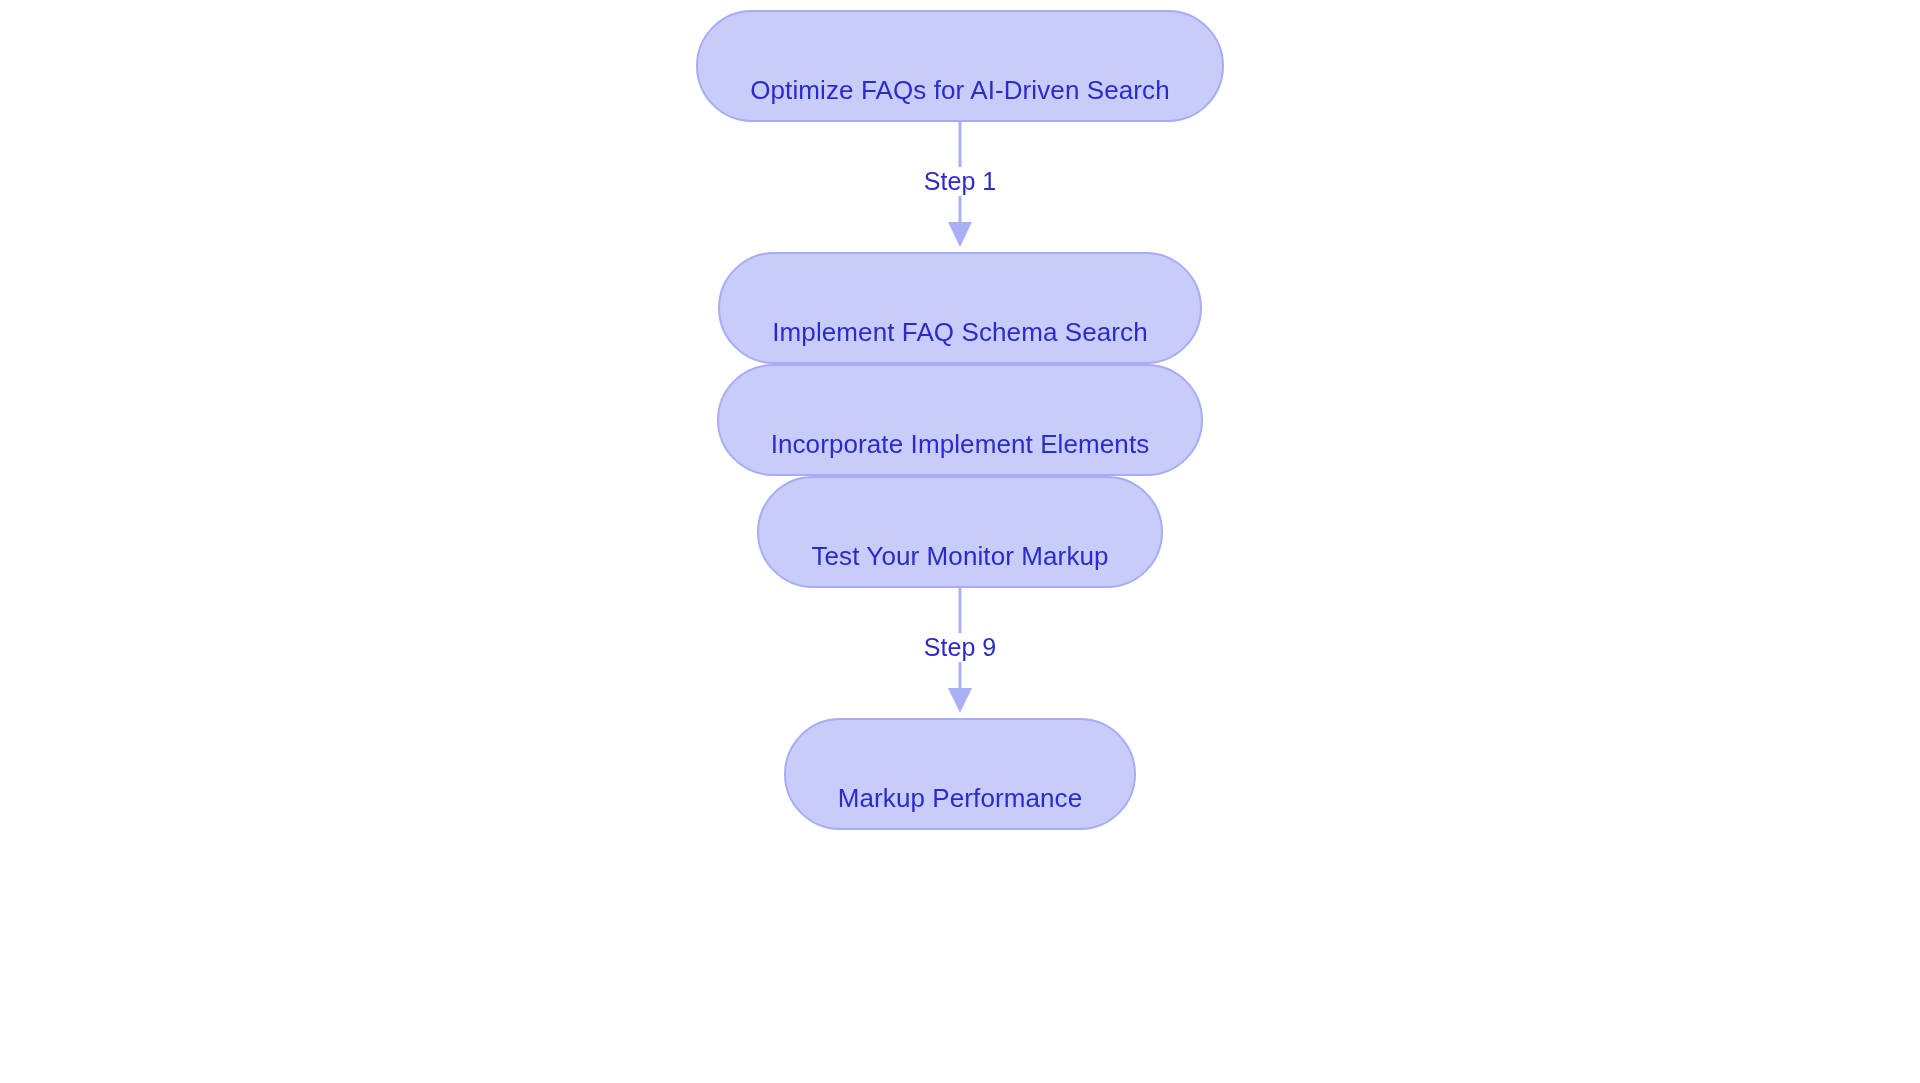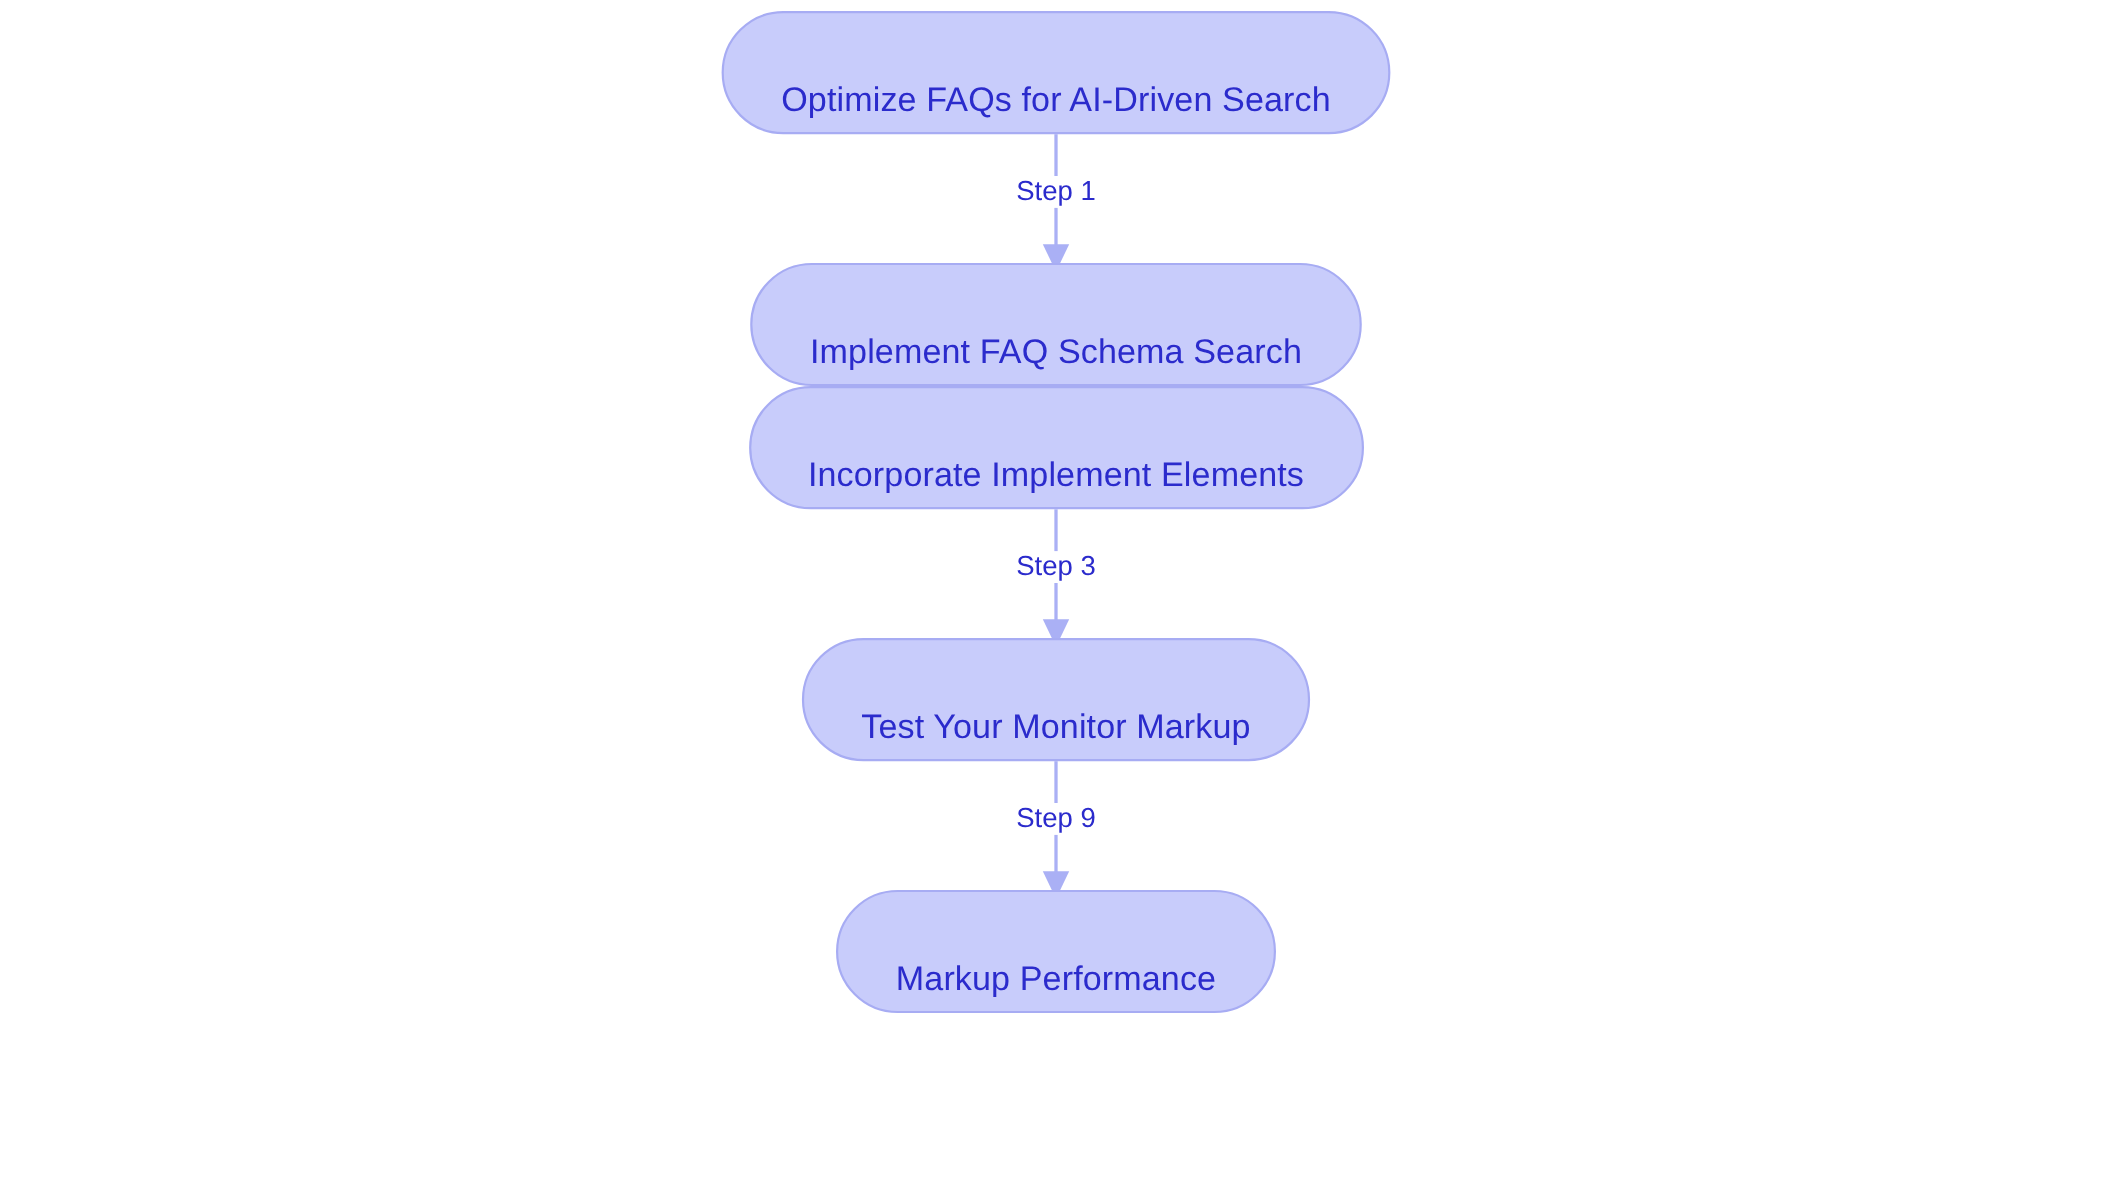--- a/index.html
+++ b/index.html
@@ -41,33 +41,33 @@
     border-radius: 56px;
     display: flex;
     align-items: center;
     justify-content: center;
     padding: 0 52px;
     position: relative;
     z-index: 2;
   }
   .node-label {
     color: #2b2bcc;
-    font-size: 31px;
+    font-size: 26px;
     font-weight: 400;
     letter-spacing: 0.1px;
     white-space: nowrap;
     line-height: 1;
     margin-top: 48px;
   }
 
   
   .connector {
     position: relative;
     width: 260px;
-    height: 117px;
+    height: 130px;
     display: flex;
     align-items: center;
     justify-content: center;
     z-index: 1;
   }
   .connector svg {
     position: absolute;
     left: 0;
     top: 0;
     width: 260px;
@@ -109,27 +109,20 @@
 
     <div class="node" id="node-1">
       <span class="node-label">Implement FAQ Schema Search</span>
     </div>
 
 
     <div class="node" id="node-2">
       <span class="node-label">Incorporate Implement Elements</span>
     </div>
 
-    <div class="connector">
-      <svg viewBox="0 0 260 125" xmlns="http://www.w3.org/2000/svg">
-        <line x1="130" y1="0" x2="130" y2="108" stroke="#aab0f5" stroke-width="3"></line>
-        <polygon points="130,125 118,100 142,100" fill="#aab0f5"></polygon>
-      </svg>
-      <span class="edge-label">Step 3</span>
-    </div>
 
     <div class="node" id="node-3">
       <span class="node-label">Test Your Monitor Markup</span>
     </div>
 
     <div class="connector">
       <svg viewBox="0 0 260 125" xmlns="http://www.w3.org/2000/svg">
         <line x1="130" y1="0" x2="130" y2="108" stroke="#aab0f5" stroke-width="3"></line>
         <polygon points="130,125 118,100 142,100" fill="#aab0f5"></polygon>
       </svg>

